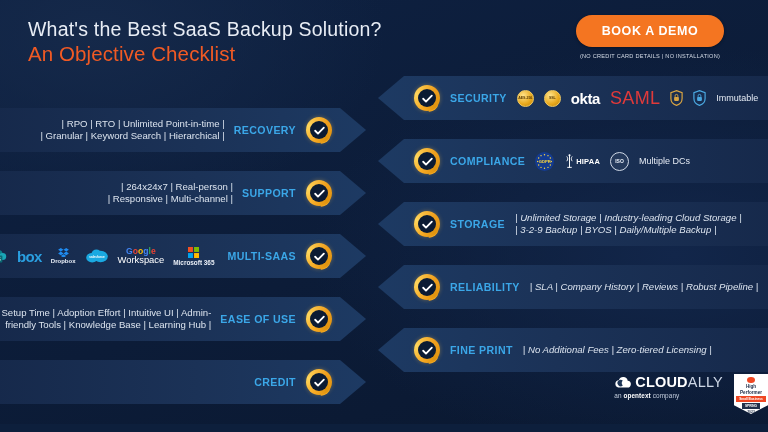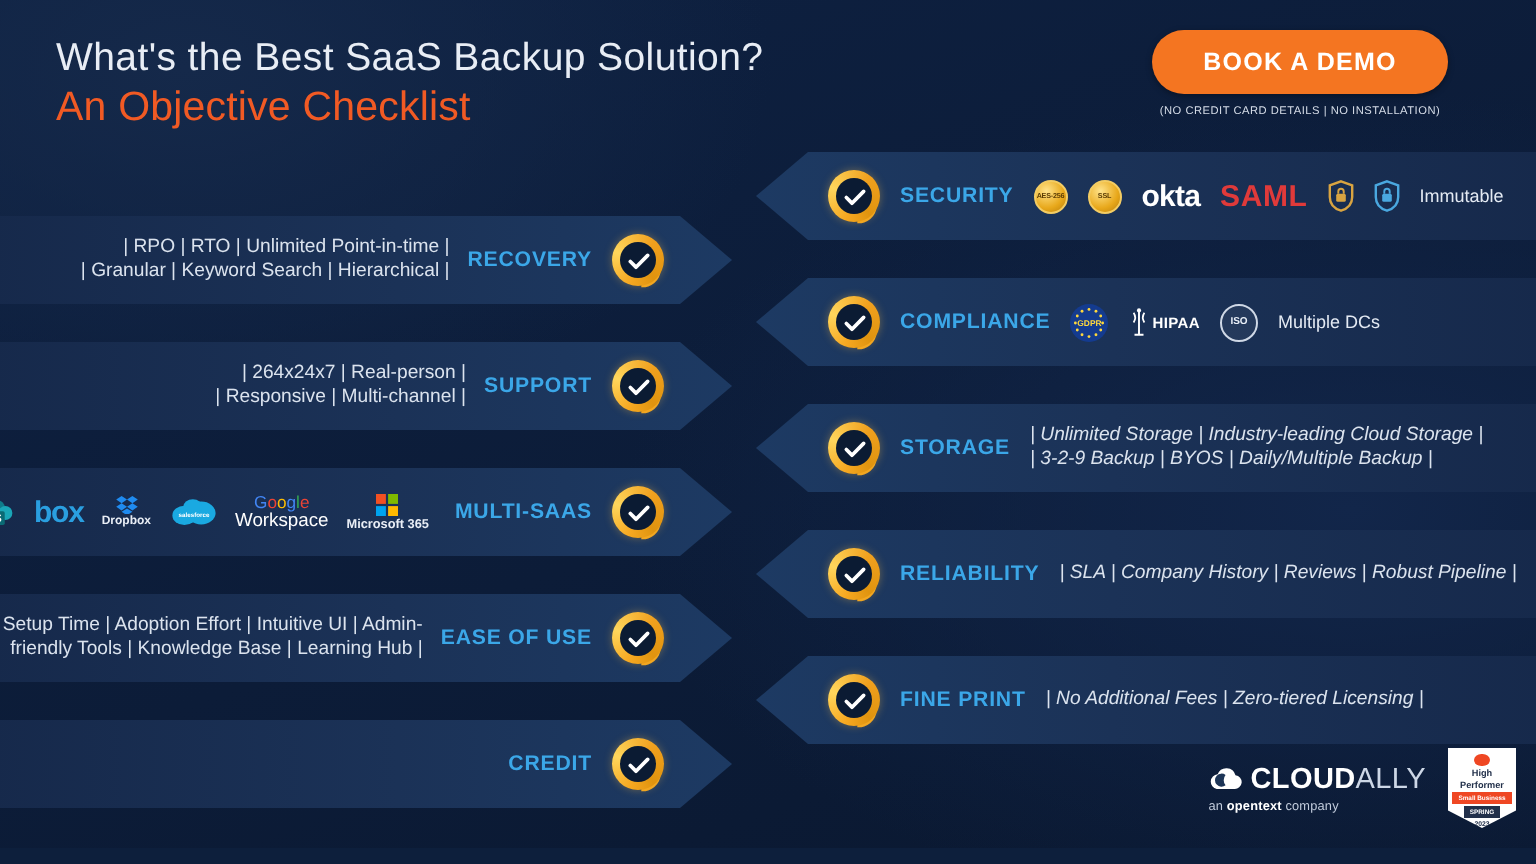--- a/index.html
+++ b/index.html
@@ -75,37 +75,37 @@
   }
   .right-row .desc { font-size:9.6px;font-style:italic; }
   .right-row .cat { font-size:10.6px; }
 
   .seal { width:17px; height:17px; border-radius:50%;
     background:radial-gradient(circle at 35% 30%,#ffe38a,#e8a81b 60%,#b87d0a 100%);
     border:1px solid #f3cc63; display:flex; align-items:center; justify-content:center;
     font-size:3.6px; font-weight:700; color:#5b3d05; letter-spacing:-.1px; flex:0 0 17px; }
 
   .okta { font-size:15px; font-weight:700; color:#ffffff; letter-spacing:-.4px; }
-  .saml { font-size:15px; font-weight:700; color:#e03a3a; letter-spacing:.3px; }
+  .saml { font-size:18px; font-weight:400; color:#e03a3a; letter-spacing:.3px; }
 
   .shield { width:13px; height:16px; flex:0 0 13px; }
   .gdpr { width:19px; height:19px; border-radius:50%;
     background:#143b8f; position:relative; flex:0 0 19px;
     display:flex; align-items:center; justify-content:center;
     font-size:4.2px; font-weight:700; color:#ffd83d; }
   .gdpr .stars { position:absolute; inset:0; border-radius:50%; }
   .hipaa { display:flex; align-items:center; gap:1px; }
   .hipaa-txt { font-size:7.5px; font-weight:700; color:#ffffff; letter-spacing:.2px; }
   .iso { width:19px; height:19px; border-radius:50%; border:1.2px solid #cfd8e6;
     display:flex; align-items:center; justify-content:center; flex:0 0 19px;
     font-size:5px; font-weight:700; color:#e8eef7; background:rgba(255,255,255,.05); }
   .plain-txt { font-size:9px; color:#e4eaf3; white-space:nowrap; }
 
   
-  .footer { position:absolute; right:10px; bottom:10px; display:flex; align-items:center; gap:11px; }
+  .footer { position:absolute; right:0; bottom:10px; display:flex; align-items:flex-start; gap:11px; }
   .ca-logo { display:flex; flex-direction:column; align-items:flex-start; }
   .ca-top { display:flex; align-items:center; gap:4px; }
   .ca-name { font-size:14.5px; font-weight:700; letter-spacing:.2px; }
   .ca-name .lt { font-weight:400; color:#cdd7e6; }
   .ca-sub { font-size:6.4px; color:#c3cddd; margin-top:2px; letter-spacing:.1px; }
   .ca-sub b { color:#ffffff; }
   .g2 { width:34px; height:40px; background:#ffffff; position:relative;
     clip-path:polygon(0 0,100% 0,100% 78%,50% 100%,0 78%);
     display:flex; flex-direction:column; align-items:center; padding-top:3px; }
   .g2-dot { width:8px; height:8px; border-radius:50%; background:#ef4723; }
@@ -184,21 +184,21 @@
       </span>
       <span class="logo">
         <svg width="24" height="17" viewBox="0 0 40 28">
             <ellipse cx="12" cy="16" rx="10" ry="8" fill="#1aa9e1"></ellipse>
             <ellipse cx="26" cy="14" rx="12" ry="9.5" fill="#1aa9e1"></ellipse>
             <ellipse cx="19" cy="9" rx="8" ry="6.5" fill="#1aa9e1"></ellipse>
             <text x="20" y="17" font-size="5.2" font-weight="700" fill="#fff" text-anchor="middle" font-family="Liberation Sans">salesforce</text>
           </svg>
       </span>
       <span class="logo" style="flex-direction:column;gap:0;align-items:center;">
-        <span style="font-size:8.6px;font-weight:400;line-height:1;"><span style="color:#4285f4">G</span><span style="color:#ea4335">o</span><span style="color:#fbbc05">o</span><span style="color:#4285f4">g</span><span style="color:#34a853">l</span><span style="color:#ea4335">e</span></span>
+        <span style="font-size:8.6px;font-weight:700;line-height:1;"><span style="color:#4285f4">G</span><span style="color:#ea4335">o</span><span style="color:#fbbc05">o</span><span style="color:#4285f4">g</span><span style="color:#34a853">l</span><span style="color:#ea4335">e</span></span>
         <span style="font-size:9.4px;color:#ffffff;line-height:1.1;">Workspace</span>
       </span>
       <span class="logo">
         <span style="display:flex;flex-direction:column;align-items:center;gap:1px;">
           <svg width="11" height="11" viewBox="0 0 20 20">
               <rect x="0" y="0" width="9" height="9" fill="#f25022"></rect>
               <rect x="11" y="0" width="9" height="9" fill="#7fba00"></rect>
               <rect x="0" y="11" width="9" height="9" fill="#00a4ef"></rect>
               <rect x="11" y="11" width="9" height="9" fill="#ffb900"></rect>
             </svg>

